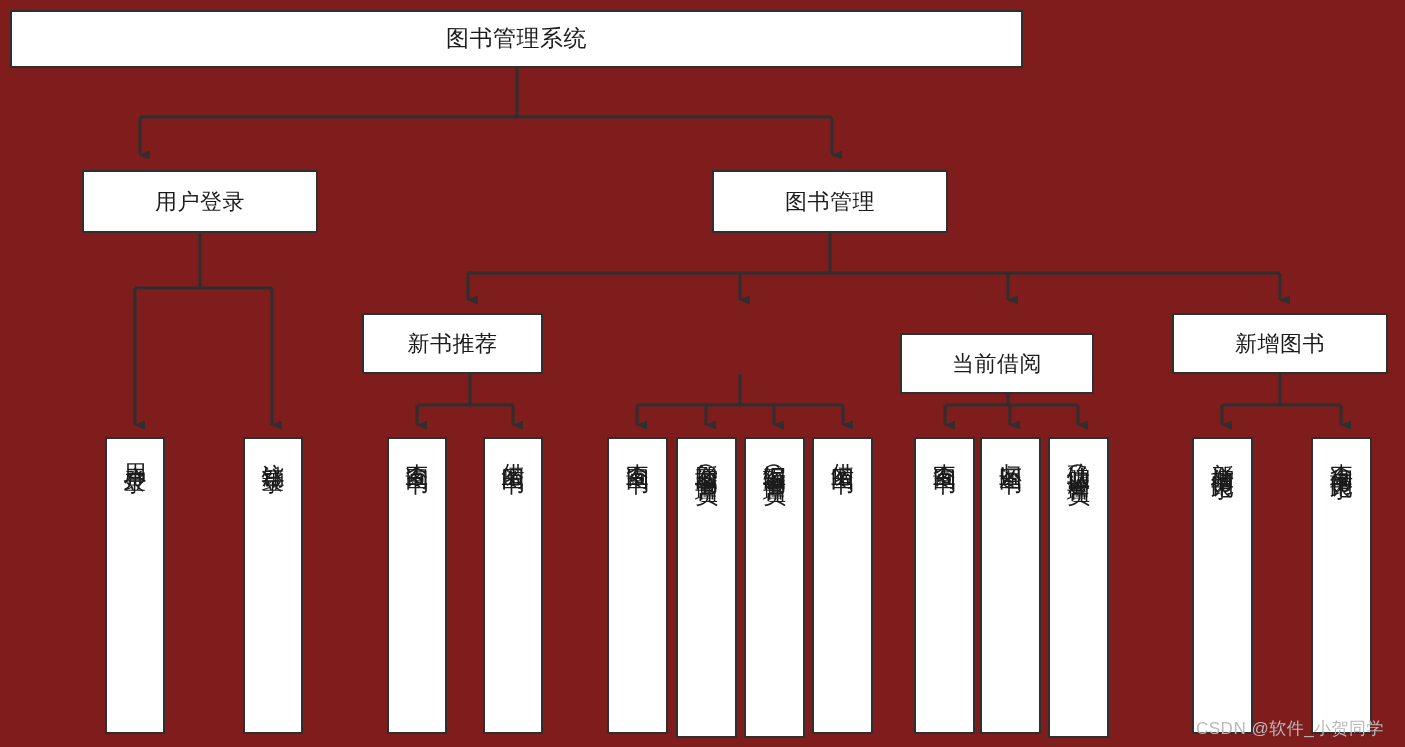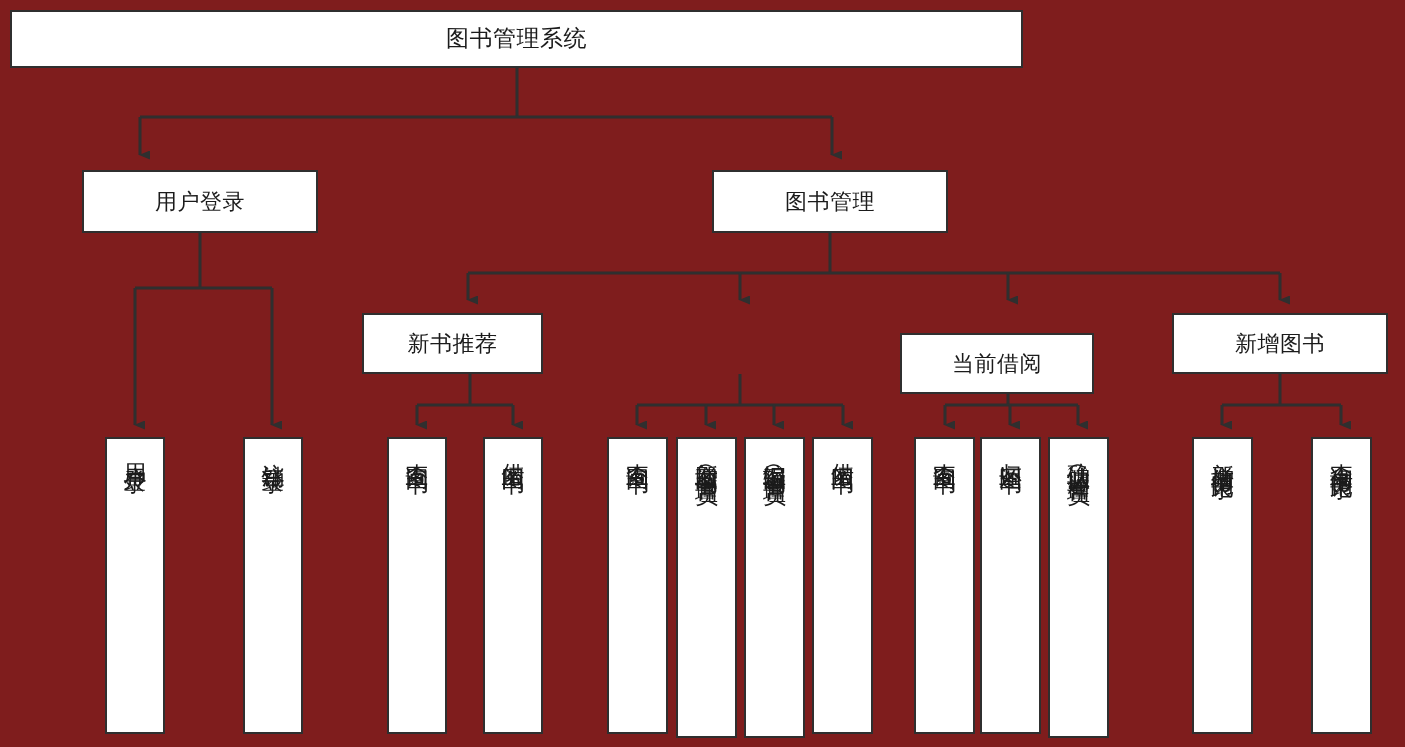--- a/index.html
+++ b/index.html
@@ -184,14 +184,15 @@
     <span class="label">确认归还（管理员）</span>
   </div>
 
   <div class="node v" style="left:1192px; top:437px; width:61px; height:297px;">
     <span class="label">新增借阅记录</span>
   </div>
   <div class="node v" style="left:1311px; top:437px; width:61px; height:297px;">
     <span class="label">查询借阅记录</span>
   </div>
 
+  <div class="watermark" style="left:1196px; top:717px;">CSDN @软件_小贺同学</div>
 
 </div>
 
 </body></html>

